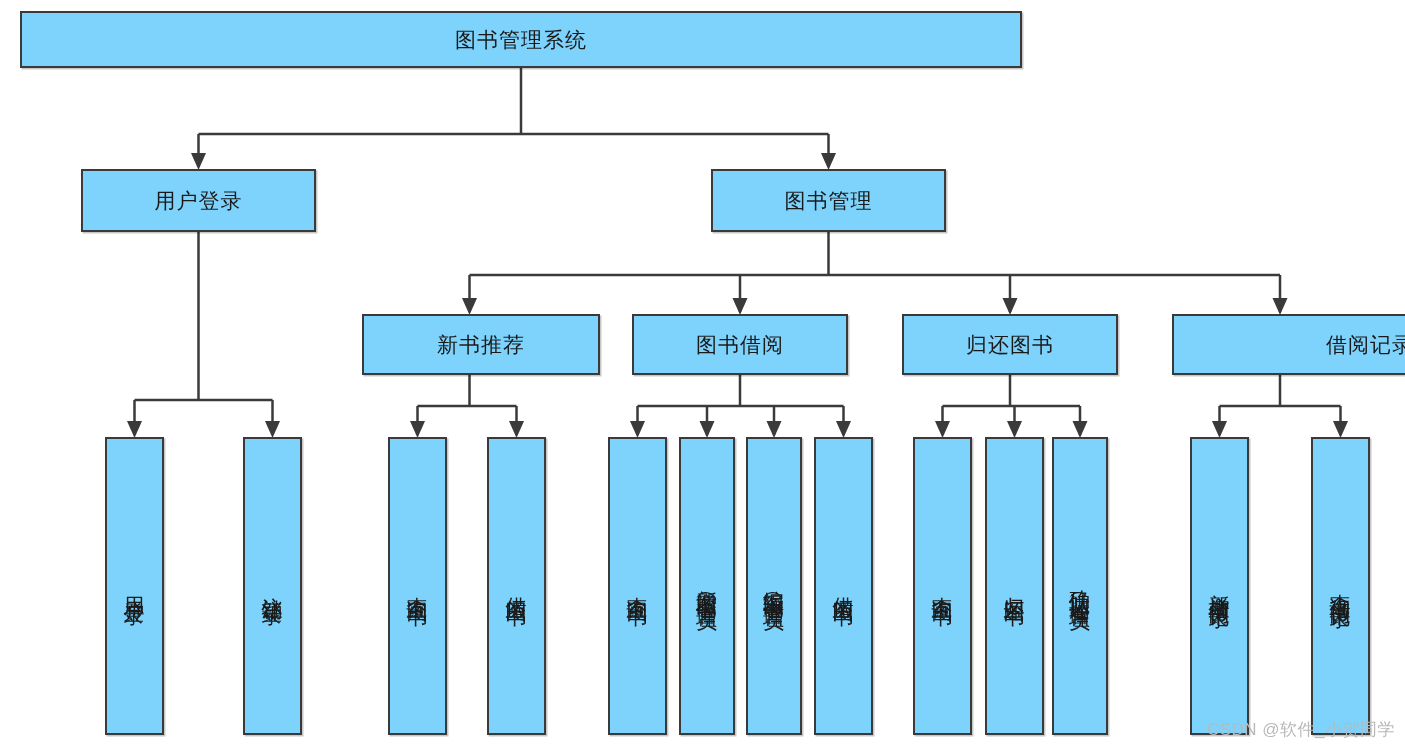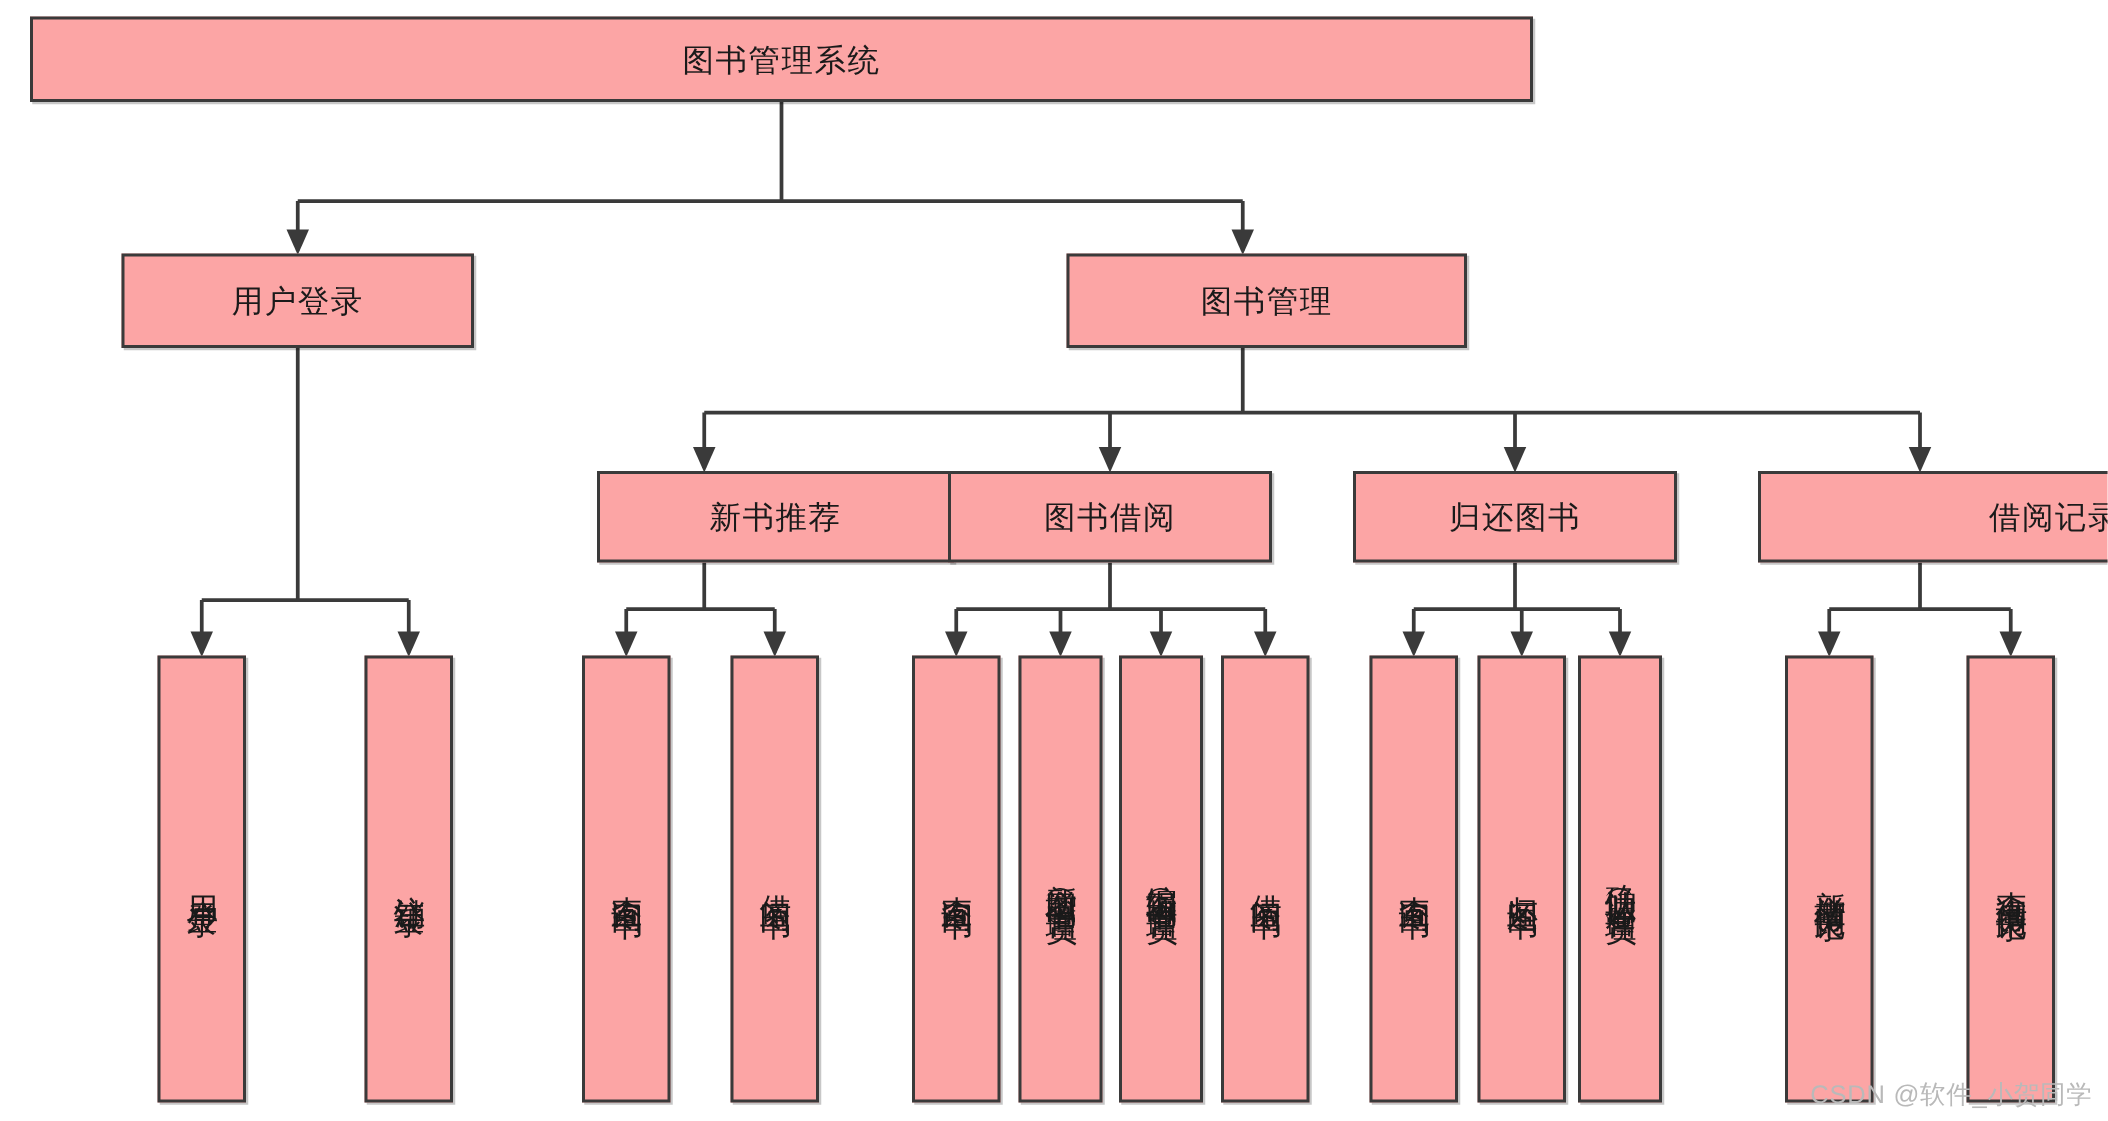--- a/index.html
+++ b/index.html
@@ -20,21 +20,21 @@
     left: 0;
     top: 0;
     width: 1405px;
     height: 747px;
   }
 
   
   .node {
     position: absolute;
     box-sizing: border-box;
-    background: #fca5a5;
+    background: #7dd3fc;
     border: 2.5px solid #3a3a3a;
     box-shadow: 1.5px 1.5px 0 rgba(0,0,0,0.22);
     display: flex;
     align-items: center;
     justify-content: center;
     color: #1a1a1a;
   }
   .node.horizontal {
     font-size: 21px;
     letter-spacing: 1px;
@@ -150,25 +150,25 @@
   </svg>
 
   <div class="node horizontal" id="node-root" style="left:20px; top:11px; width:1002px; height:57px;">
     <span class="nlabel">图书管理系统</span>
   </div>
 
   <div class="node horizontal" id="node-user-login" style="left:81px; top:169px; width:235px; height:63px;">
     <span class="nlabel">用户登录</span>
   </div>
 
-  <div class="node horizontal" id="node-book-manage" style="left:711px; top:169px; width:267px; height:63px;">
+  <div class="node horizontal" id="node-book-manage" style="left:711px; top:169px; width:235px; height:63px;">
     <span class="nlabel">图书管理</span>
   </div>
 
-  <div class="node horizontal" id="node-new-book-recommend" style="left:362px; top:314px; width:238px; height:61px;margin-left:36px;">
+  <div class="node horizontal" id="node-new-book-recommend" style="left:362px; top:314px; width:238px; height:61px;">
     <span class="nlabel">新书推荐</span>
   </div>
 
   <div class="node horizontal" id="node-book-borrow" style="left:632px; top:314px; width:216px; height:61px;text-align:center;">
     <span class="nlabel">图书借阅</span>
   </div>
 
   <div class="node horizontal" id="node-current-borrow" style="left:902px; top:314px; width:216px; height:61px;">
     <span class="nlabel">归还图书</span>
   </div>

